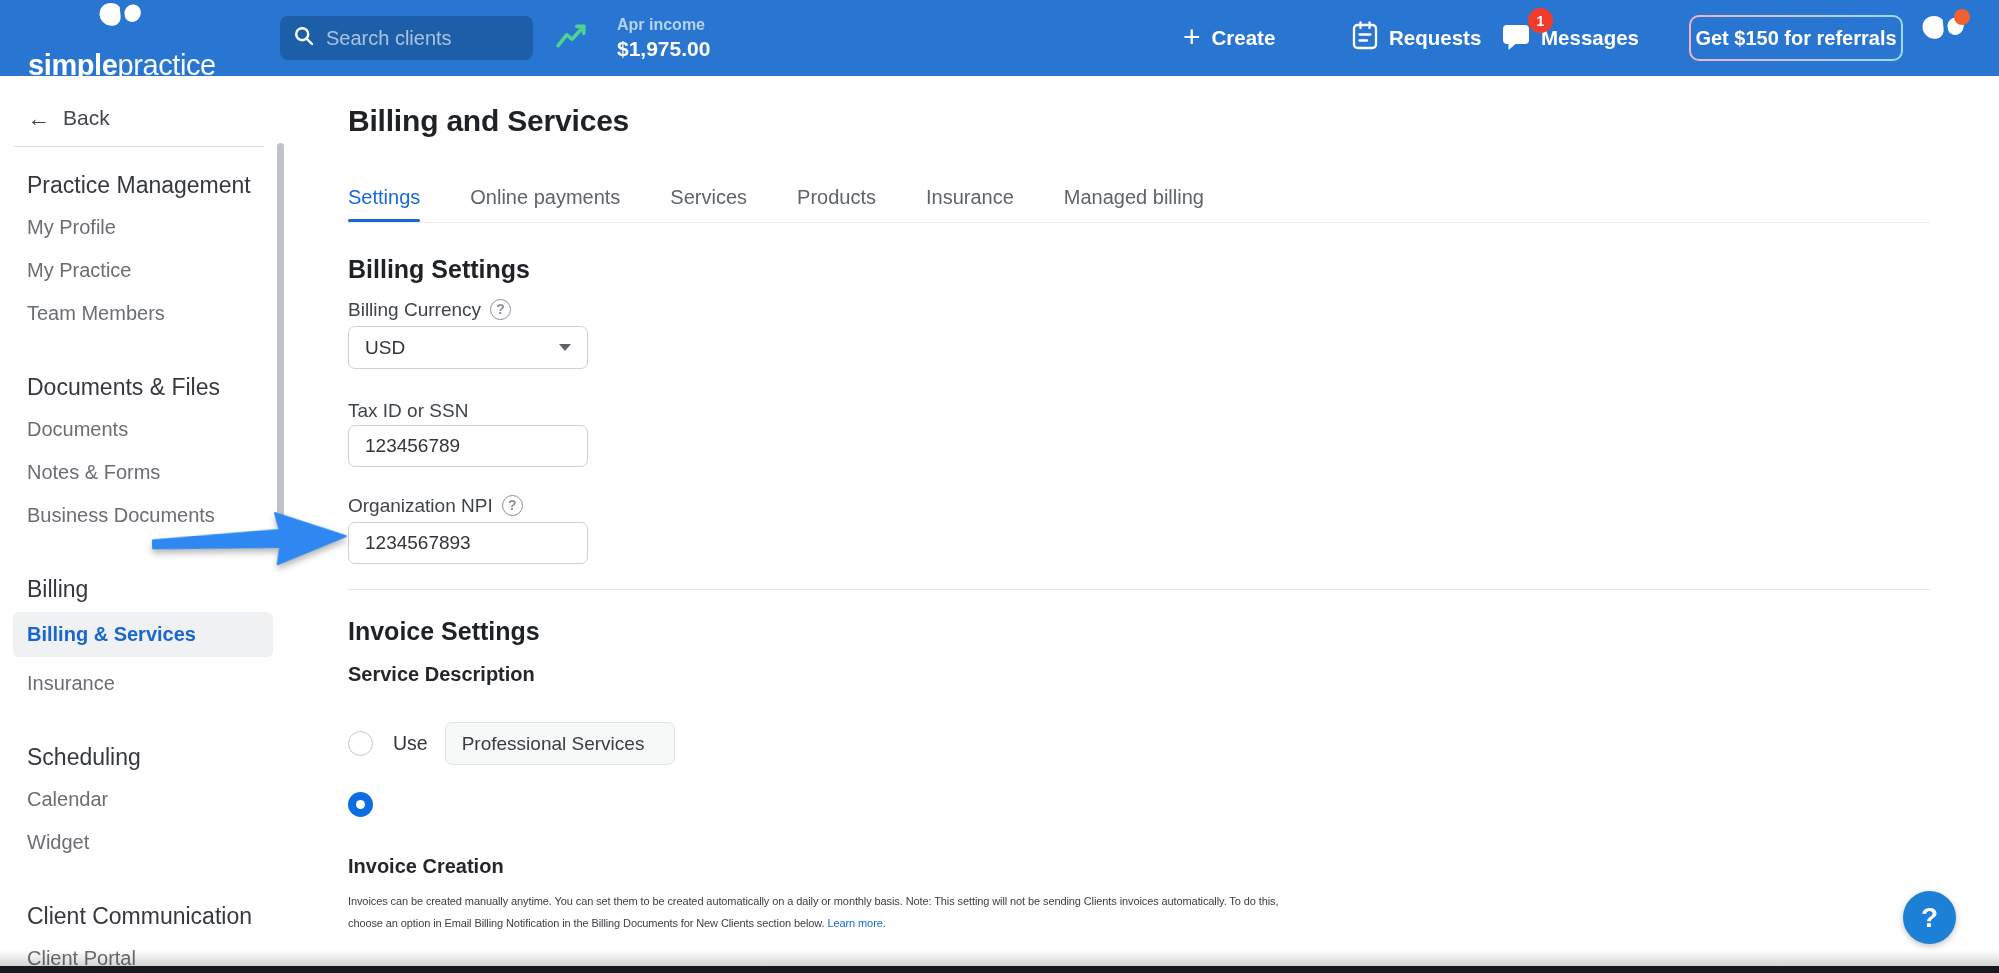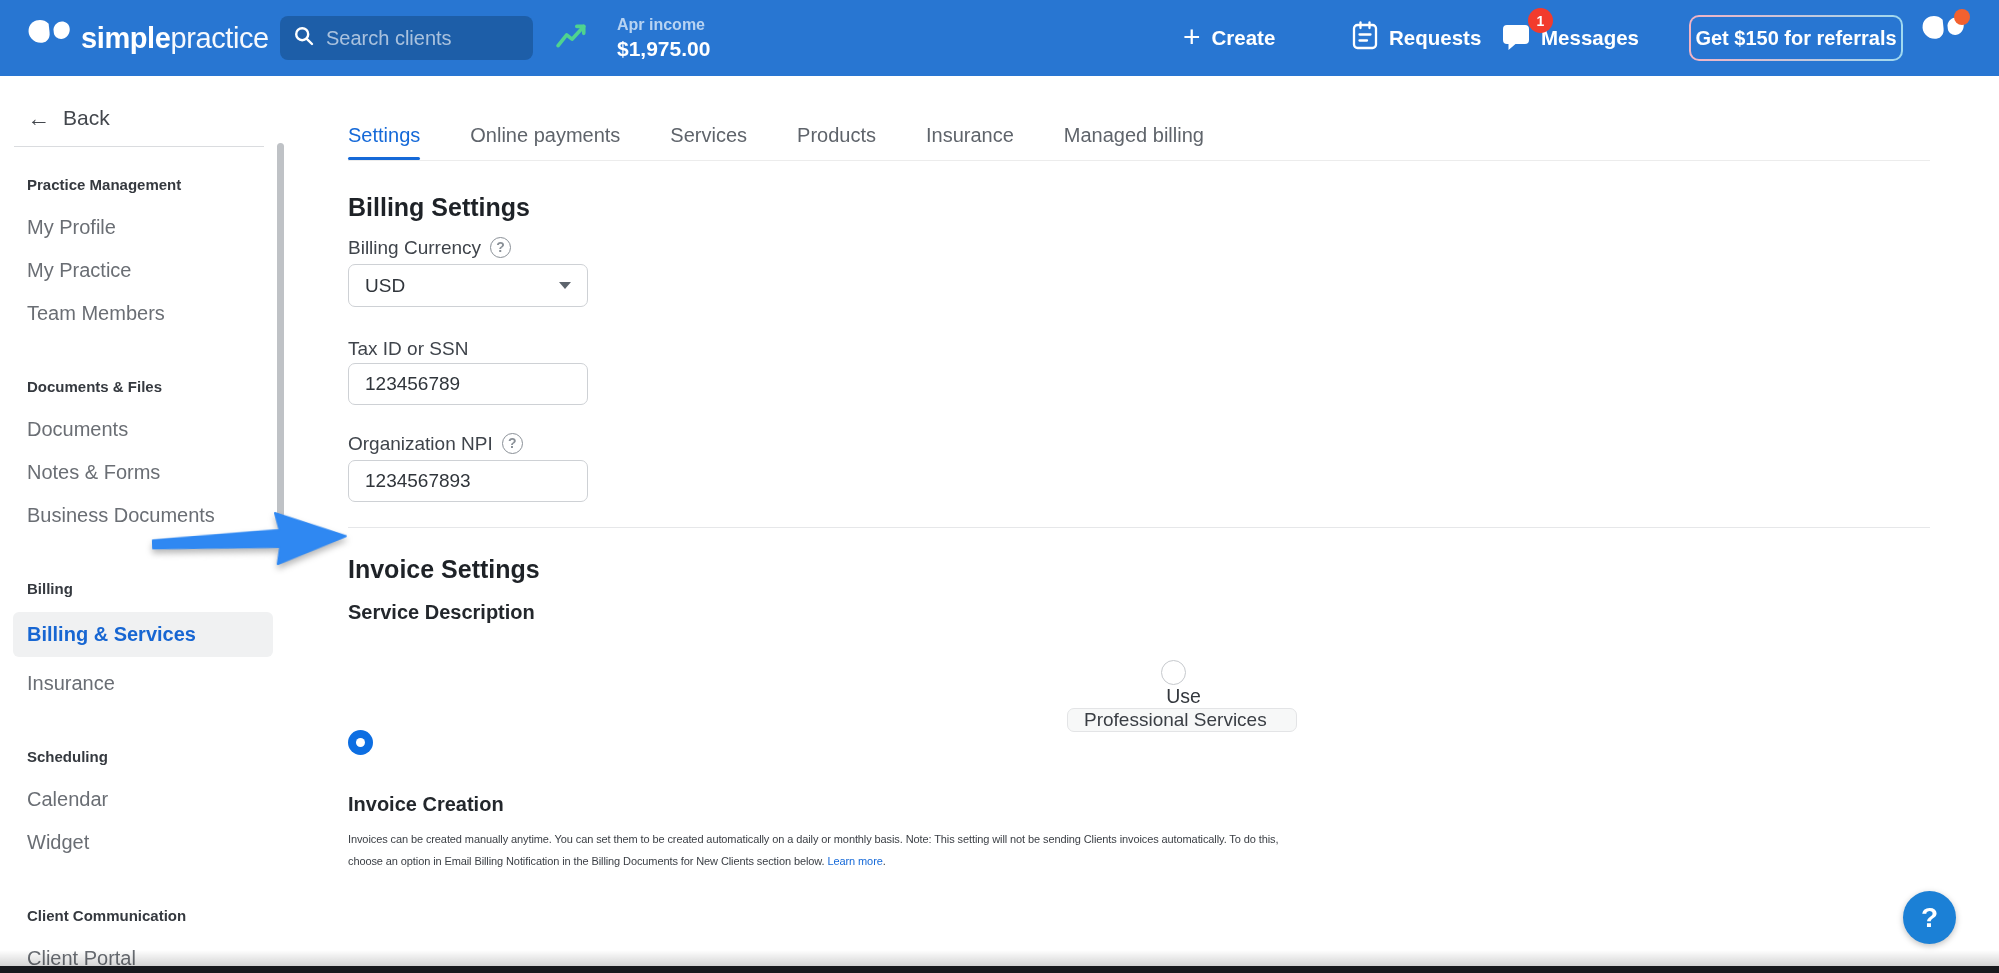--- a/index.html
+++ b/index.html
@@ -2,21 +2,21 @@
 <html><head>
 <meta charset="utf-8">
 <style>
   * { box-sizing: border-box; margin: 0; padding: 0; }
   html,body { width:1999px; height:973px; overflow:hidden; background:#ffffff;
     font-family:"Liberation Sans","DejaVu Sans",sans-serif; }
   .stage { position:relative; width:1999px; height:973px; background:#fff; }
 
   
   .navbar { position:absolute; left:0; top:0; width:100%; height:76px; background:#2876d2; z-index:20; }
-  .logo { position:absolute; left:28px; top:0; height:76px; display:flex; align-items:center; gap:7px; cursor:pointer; }
+  .logo { position:absolute; left:28px; top:0; height:76px; display:flex; align-items:center; gap:7px; cursor:pointer;flex-direction:column; }
   .logo-text { font-size:29px; color:#fff; letter-spacing:-0.4px; }
   .logo-text b { font-weight:700; }
   .logo-text span { font-weight:400; opacity:.96; }
   .search-wrap { position:absolute; left:280px; top:16px; width:253px; height:44px; background:#1d5ea8;
     border-radius:8px; display:flex; align-items:center; padding-left:14px; }
   .search-wrap input { background:transparent; border:none; outline:none; color:#fff; font-size:20px;
     margin-left:12px; width:180px; font-family:inherit; }
   .search-wrap input::placeholder { color:rgba(255,255,255,.62); }
   .income { position:absolute; left:556px; top:0; height:76px; display:flex; align-items:center; gap:29px; cursor:pointer; }
   .income-lines { display:flex; flex-direction:column; line-height:1.1; }
@@ -37,21 +37,21 @@
     cursor:pointer; }
   .avatar { position:absolute; left:1922px; top:13px; width:54px; height:50px; cursor:pointer; }
   .avatar .dot { position:absolute; right:6px; top:-4px; width:16px; height:16px; border-radius:50%; background:#f2612f; }
 
   
   .sidebar { position:absolute; left:0; top:76px; width:287px; height:897px; background:#fff; z-index:5; }
   .back-row { margin:30px 0 0 27px; display:flex; align-items:center; gap:13px; color:#43474d;
     font-size:21px; font-weight:500; cursor:pointer; }
   .back-arrow { font-size:23px; line-height:1; }
   .side-divider { margin:16px 0 0 14px; width:250px; border:none; border-top:1px solid #dadcdf; }
-  .side-title { margin:49px 0 0 27px; font-size:15px; font-weight:700; color:#35393f; line-height:24px; }
+  .side-title { margin:49px 0 0 27px; font-size:23px; font-weight:400; color:#35393f; line-height:24px; }
   .side-title.first { margin-top:26px; }
   .side-item { margin:18px 0 0 27px; font-size:20px; color:#6a6e74; line-height:25px; cursor:pointer; }
   .active-row { margin:11px 0 0 13px; width:260px; height:45px; background:#f0f1f2; border-radius:6px;
     display:flex; align-items:center; padding-left:14px; cursor:pointer; }
   .active-row .label { font-size:20px; font-weight:700; color:#1766d2; }
   .side-item.after-active { margin-top:14px; }
   .side-scrollbar { position:absolute; left:277px; top:67px; width:7px; height:374px;
     background:#bfc2c6; border-radius:4px; cursor:grab; }
 
   
@@ -75,21 +75,21 @@
     border-top:7px solid #5d646d; }
   .text-input { display:block; width:240px; height:42px; border:1px solid #ced1d5; border-radius:7px;
     padding:0 16px; font-size:19px; color:#30353b; font-family:inherit; outline:none; background:#fff; }
   .text-input.tax { margin-top:3px; }
   .text-input.npi { margin-top:5px; }
   .section-hr { margin-top:25px; width:1582px; border:none; border-top:1px solid #e6e7e9; }
   .h3 { margin-top:15px; font-size:20px; line-height:25px; font-weight:700; color:#23272c; }
   .h3.creation { margin-top:37px; }
   .body-text { margin-top:13px; font-size:17.5px; line-height:22px; color:#3c4046; letter-spacing:-0.1px; }
   .radio-row { display:flex; align-items:center; }
-  .radio-row.first { margin-top:35px; height:43px;flex-direction:column; }
+  .radio-row.first { margin-top:35px; height:43px; }
   .radio-row.second { margin-top:27px; }
   .radio { width:25px; height:25px; border-radius:50%; background:#fff; border:1.5px solid #c6c9cd; cursor:pointer; flex:none; }
   .radio.selected { background:#0d6ee2; border:none; position:relative; }
   .radio.selected::after { content:""; position:absolute; left:8px; top:8px; width:9px; height:9px; border-radius:50%; background:#fff; }
   .radio-label { margin-left:20px; font-size:19.5px; color:#33373d; }
   .inline-input { margin-left:17px; width:230px; height:43px; background:#f7f8f8; border:1px solid #e3e4e6;
     border-radius:7px; padding:0 16px; font-size:19px; color:#3a3e44; font-family:inherit; outline:none; }
   .para-line { margin-top:0; font-size:11px; line-height:22px; color:#3c4046; letter-spacing:-0.1px; white-space:nowrap; }
   .para-line.l1 { margin-top:11px; }
   .link { color:#1569d8; cursor:pointer; text-decoration:none; }
@@ -209,20 +209,21 @@
     <div class="side-item">Calendar</div>
     <div class="side-item">Widget</div>
 
     <div class="side-title">Client Communication</div>
     <div class="side-item">Client Portal</div>
 
     <div class="side-scrollbar"></div>
   </div>
 
   <div class="main">
+    <div class="page-title">Billing and Services</div>
 
     <div class="tabs">
       <div class="tab active">Settings</div>
       <div class="tab">Online payments</div>
       <div class="tab">Services</div>
       <div class="tab">Products</div>
       <div class="tab">Insurance</div>
       <div class="tab">Managed billing</div>
     </div>
 

